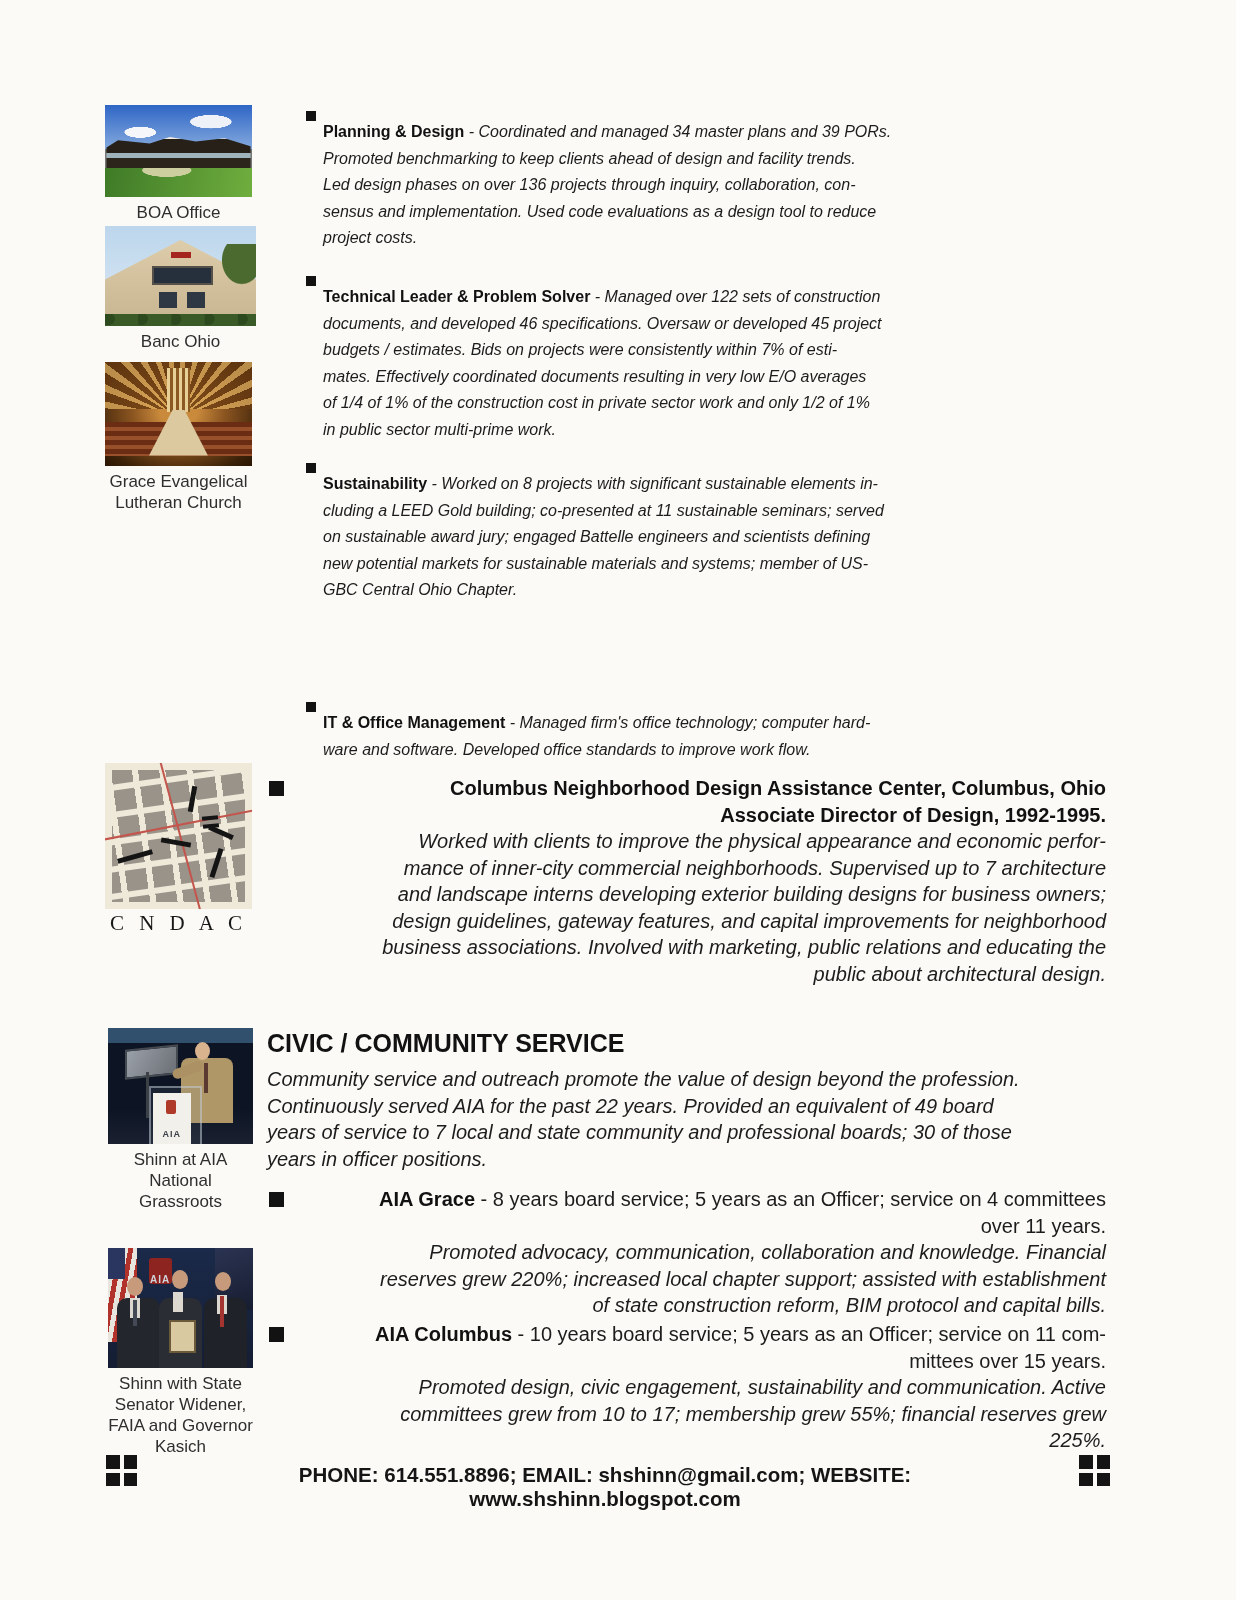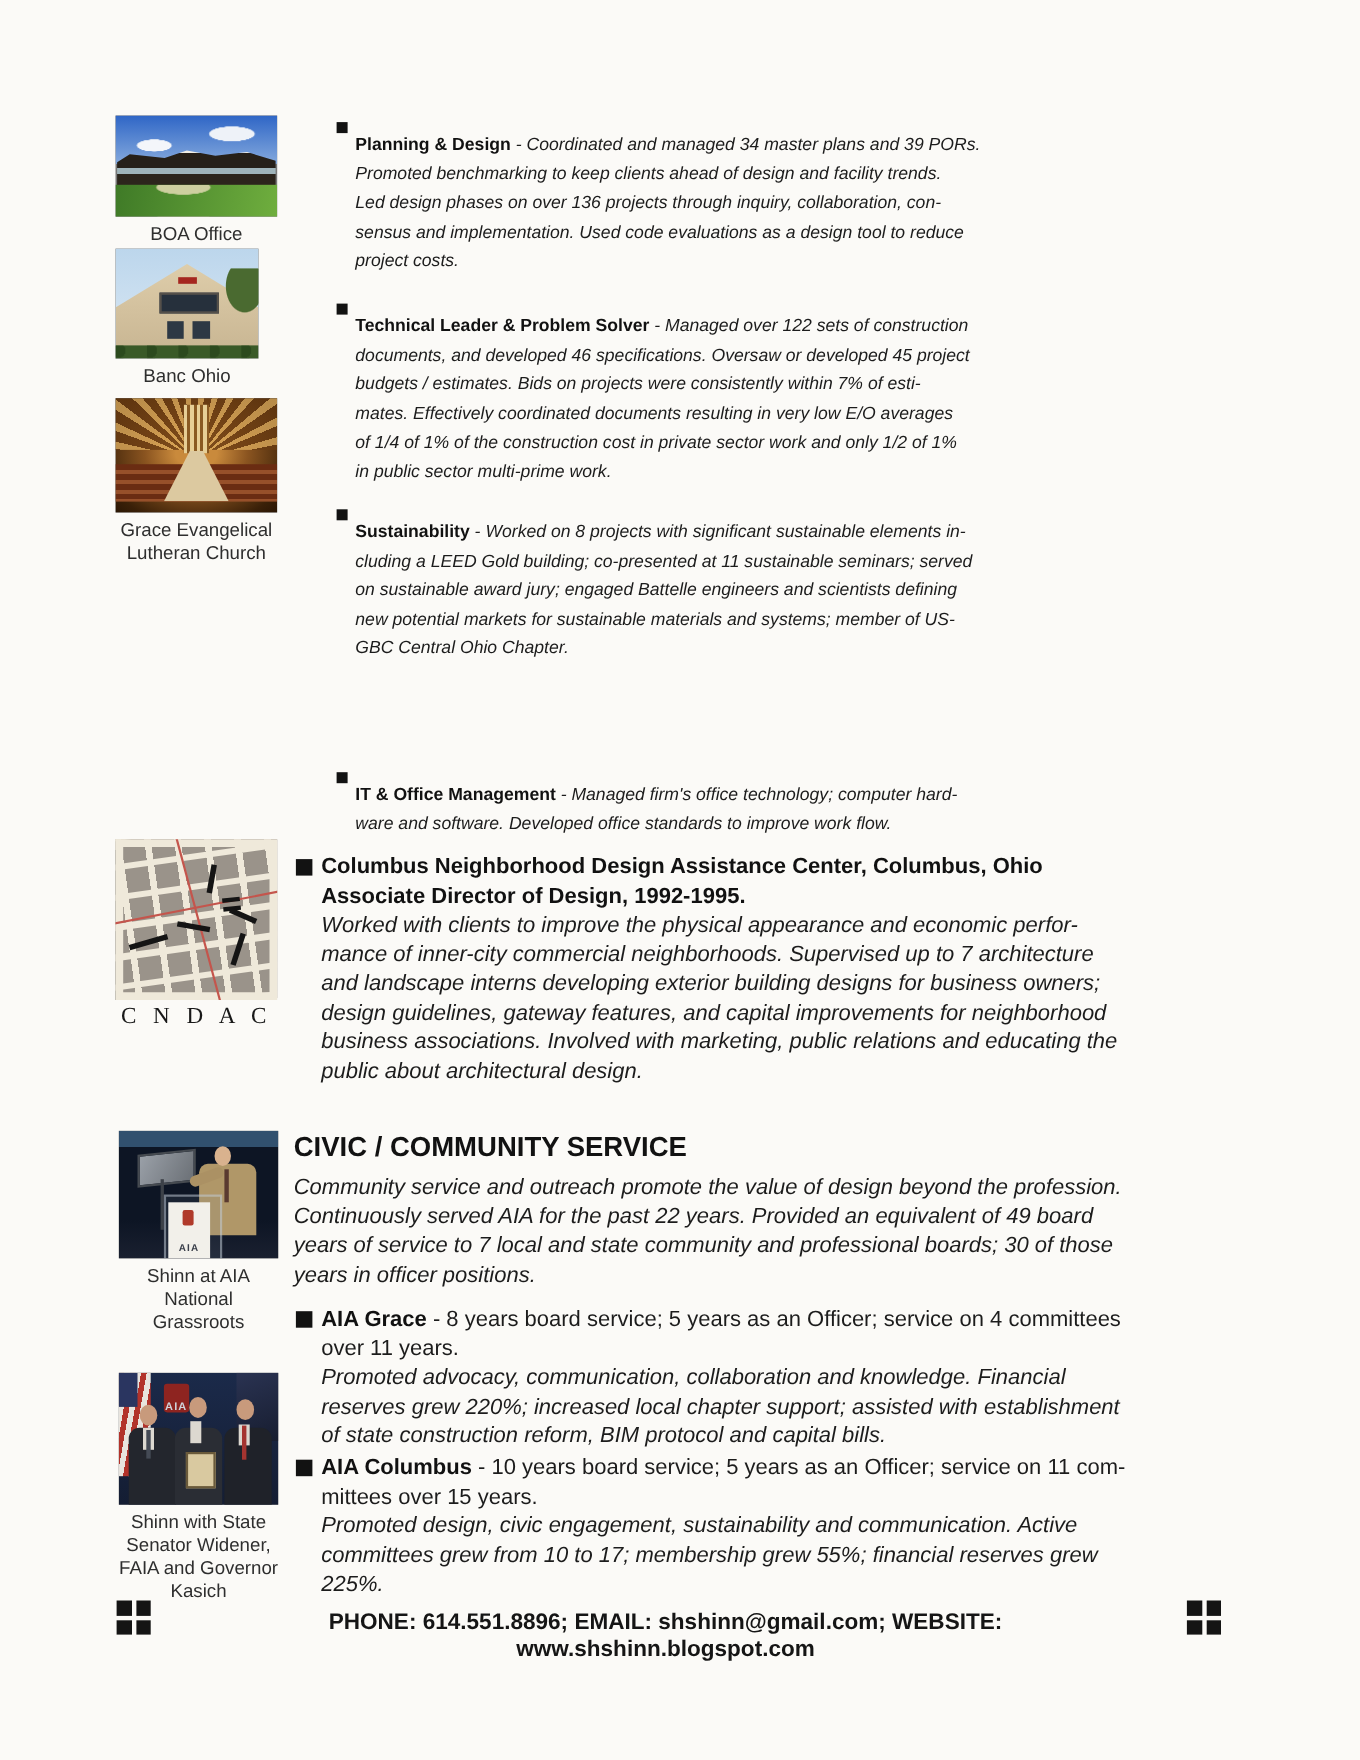--- a/index.html
+++ b/index.html
@@ -126,21 +126,21 @@
   .wk-tie1 { position:absolute; left:17%; top:43%; width:4px; height:22%; background:#444a55; }
   .wk-plaque { position:absolute; left:42%; top:60%; width:16%; height:24%; background:#d9c9a0; border:2px solid #6a5a3a; }
 
   
   .bullet, .section { position:absolute; display:flex; align-items:flex-start; }
   .bullet { left:306px; }
   .section { left:269px; }
   .sq { flex:none; width:10px; height:10px; background:#121212; margin-top:8px; margin-right:7px; }
   .sq.lg { width:15px; height:15px; margin-top:6px; margin-right:8px; }
   .bullet .text { width:786px; font-size:16px; line-height:26.5px; }
-  .section .text { width:814px; font-size:20px; line-height:26.5px; }
+  .section .text { width:814px; font-size:20px; line-height:26.5px;text-align:right; }
   .text p { margin:0; }
   .text strong { font-weight:bold; color:#111; }
   .text em { font-style:italic; }
   .civic-heading { position:absolute; left:267px; top:1008px; font-size:25px; font-weight:bold; color:#121212; }
   .civic-intro { position:absolute; left:267px; top:1046px; width:836px;
     font-size:20px; line-height:26.5px; font-style:italic; }
 
   
   .win-icon { position:absolute; width:31px; height:31px;
     display:grid; grid-template-columns:1fr 1fr; grid-template-rows:1fr 1fr; gap:4px; }
@@ -155,21 +155,21 @@
 
   <figure class="fig" style="left:105px;top:105px;width:147px">
     <div class="ph" style="height:92px">
       <div class="boa-sky"></div>
       <div class="boa-bld"></div>
       <div class="boa-lawn"></div>
     </div>
     <figcaption class="cap">BOA Office Building</figcaption>
   </figure>
 
-  <figure class="fig" style="left:105px;top:226px;width:130px">
+  <figure class="fig" style="left:105px;top:226px;width:151px">
     <div class="ph" style="height:100px">
       <div class="banc-sky"></div>
       <div class="banc-gable"></div>
       <div class="banc-sign"></div>
       <div class="banc-win"></div>
       <div class="banc-win2"></div>
       <div class="banc-win3"></div>
       <div class="banc-tree"></div>
       <div class="banc-shrub"></div>
     </div>

